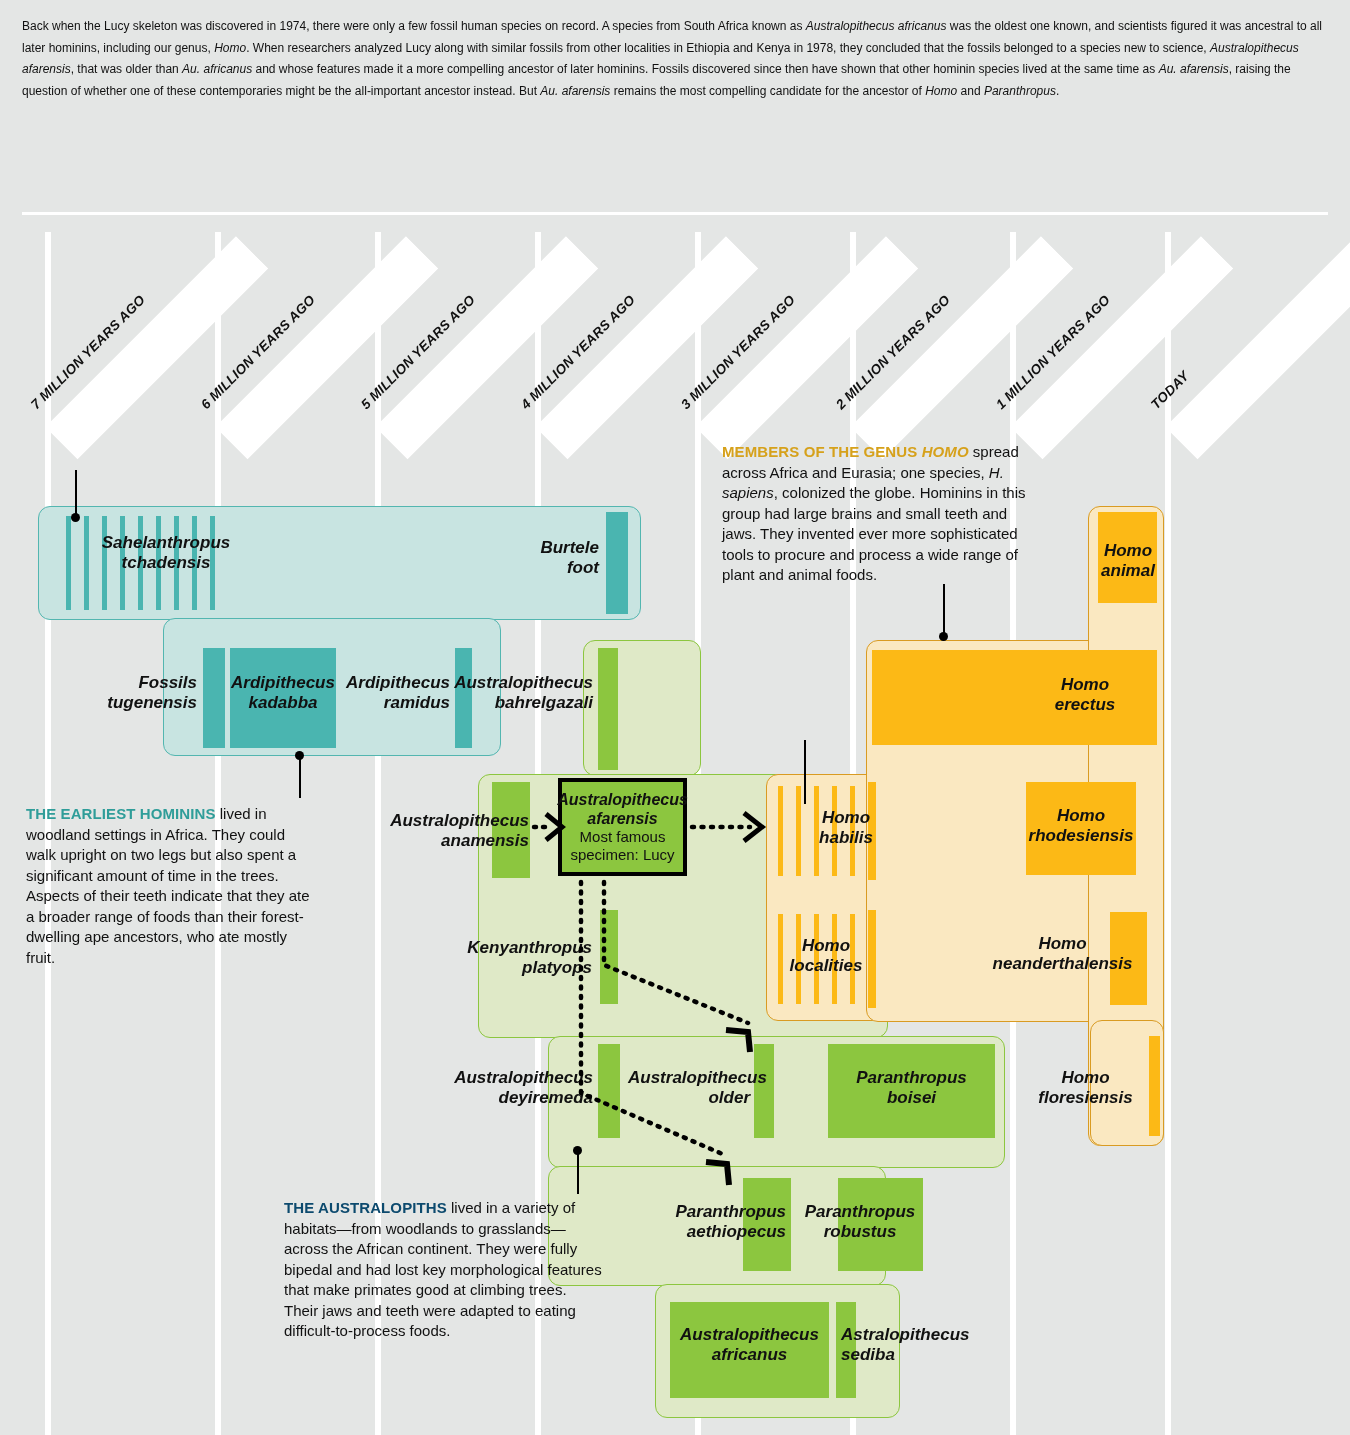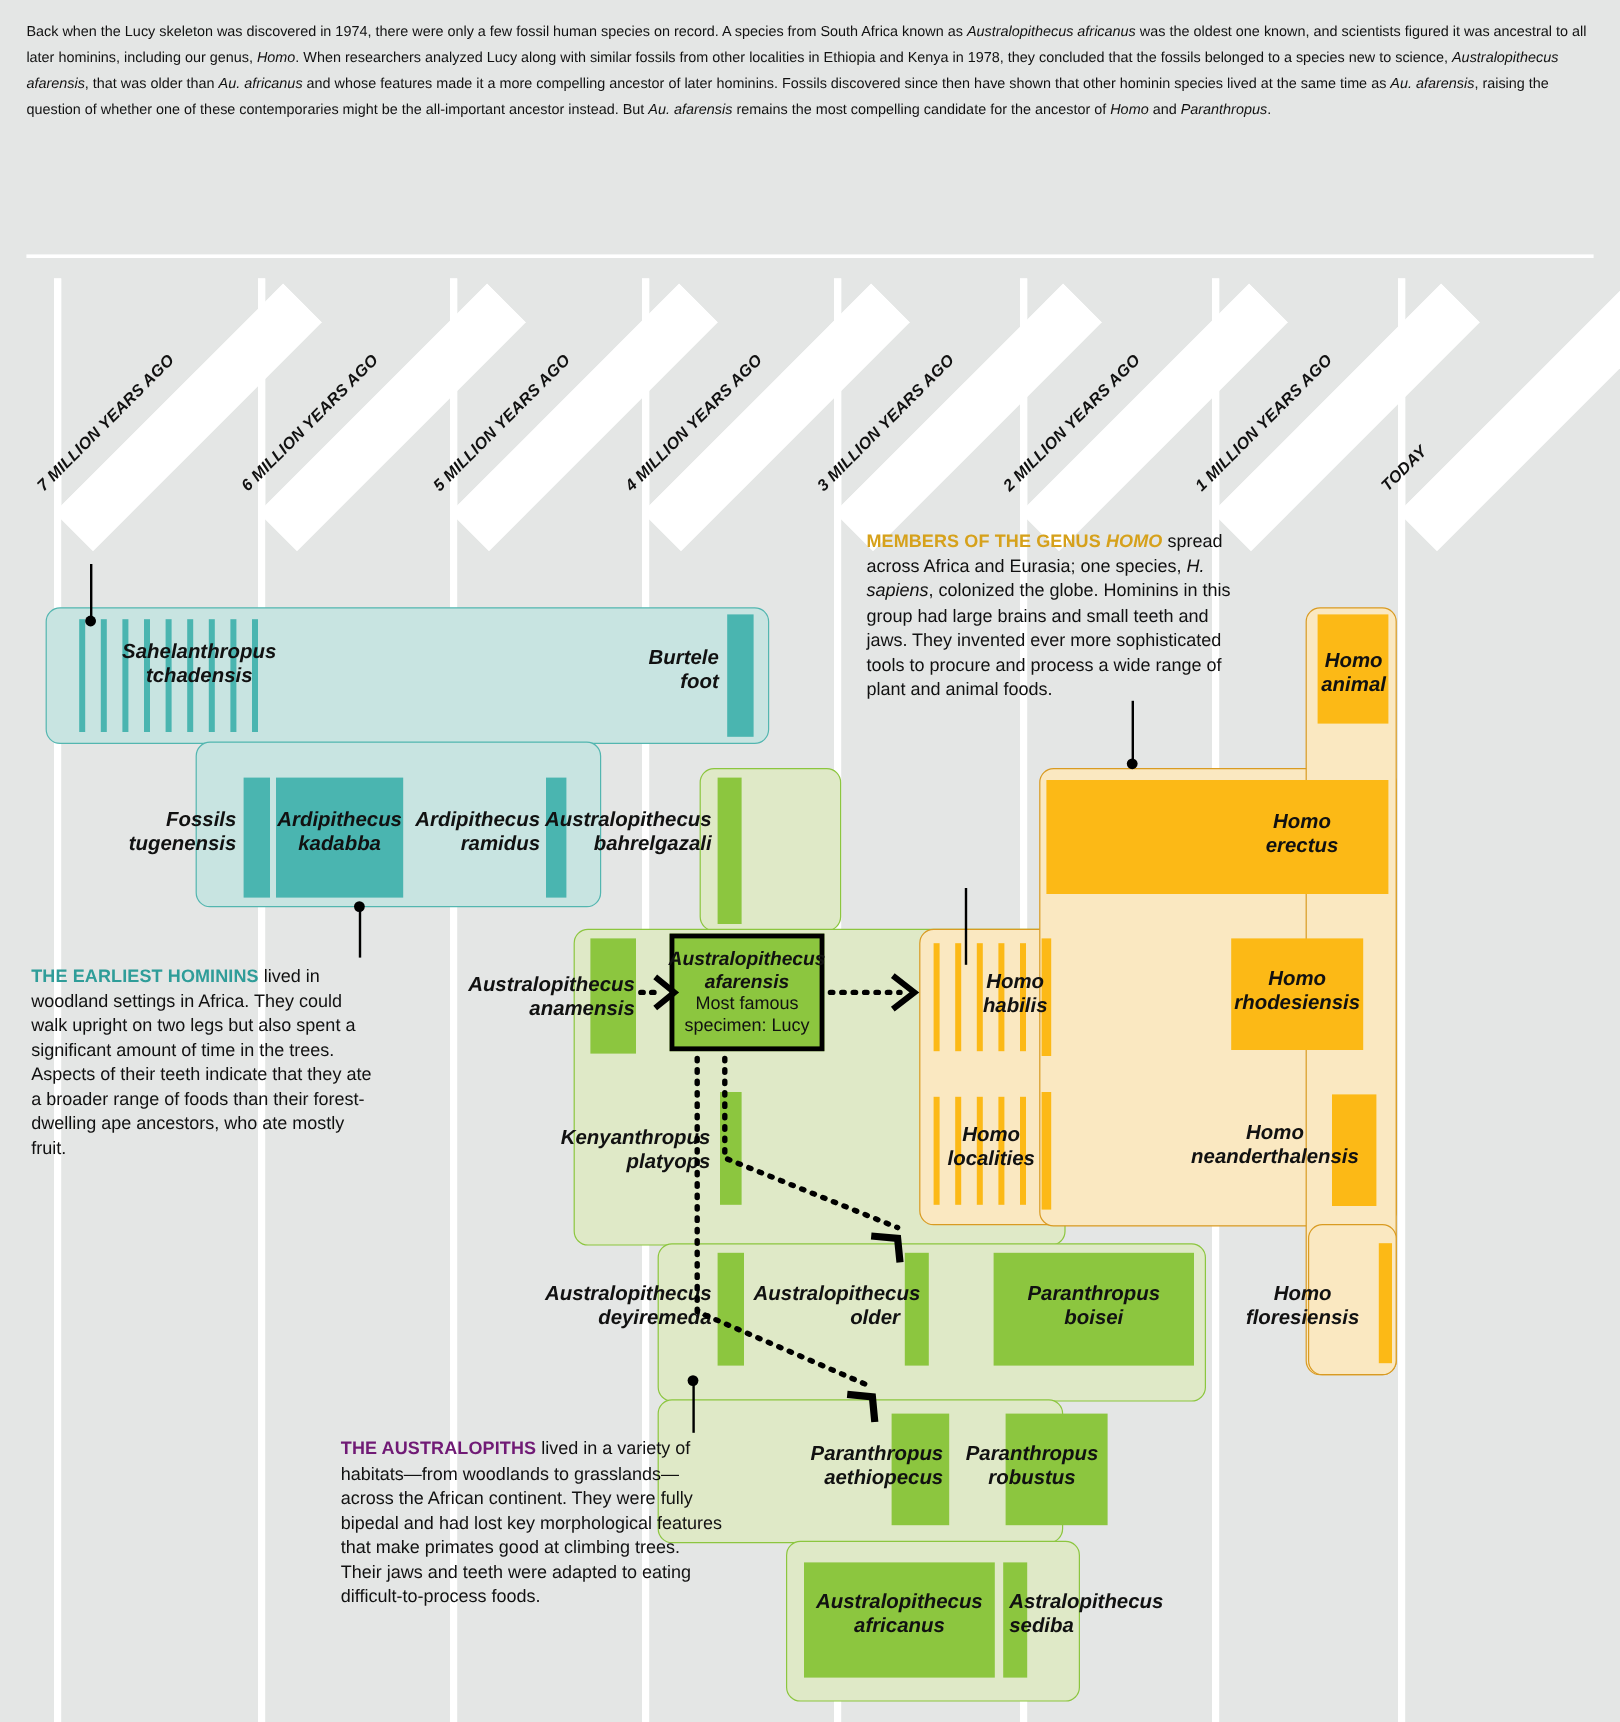--- a/index.html
+++ b/index.html
@@ -57,21 +57,21 @@
     position:absolute;box-sizing:border-box;
     background:#8cc63f;border:4px solid #000;
     display:flex;flex-direction:column;align-items:center;justify-content:center;
   }
   .lucybox .sp{font-size:16px;font-weight:bold;font-style:italic;line-height:19px;text-align:center;}
   .lucybox .sub{font-size:15px;line-height:18px;text-align:center;font-weight:normal;font-style:normal;}
 
   
   .note{position:absolute;font-size:15px;line-height:20.5px;}
   .note b.teal{color:#2f9d99;font-weight:bold;letter-spacing:0.1px;}
-  .note b.green{color:#701a75;font-weight:bold;letter-spacing:0.1px;}
+  .note b.green{color:#0c4a6e;font-weight:bold;letter-spacing:0.1px;}
   .note b.orng{color:#d6a11b;font-weight:bold;letter-spacing:0.1px;}
   .note i{font-style:italic;}
   .plain{position:absolute;font-size:15px;line-height:20.5px;}
 
   .leader{position:absolute;background:#000;}
   .dot{position:absolute;width:9px;height:9px;border-radius:50%;background:#000;}
 
   svg.ovl{position:absolute;left:0;top:0;width:1350px;height:1435px;pointer-events:none;}
 </style>
 </head>

